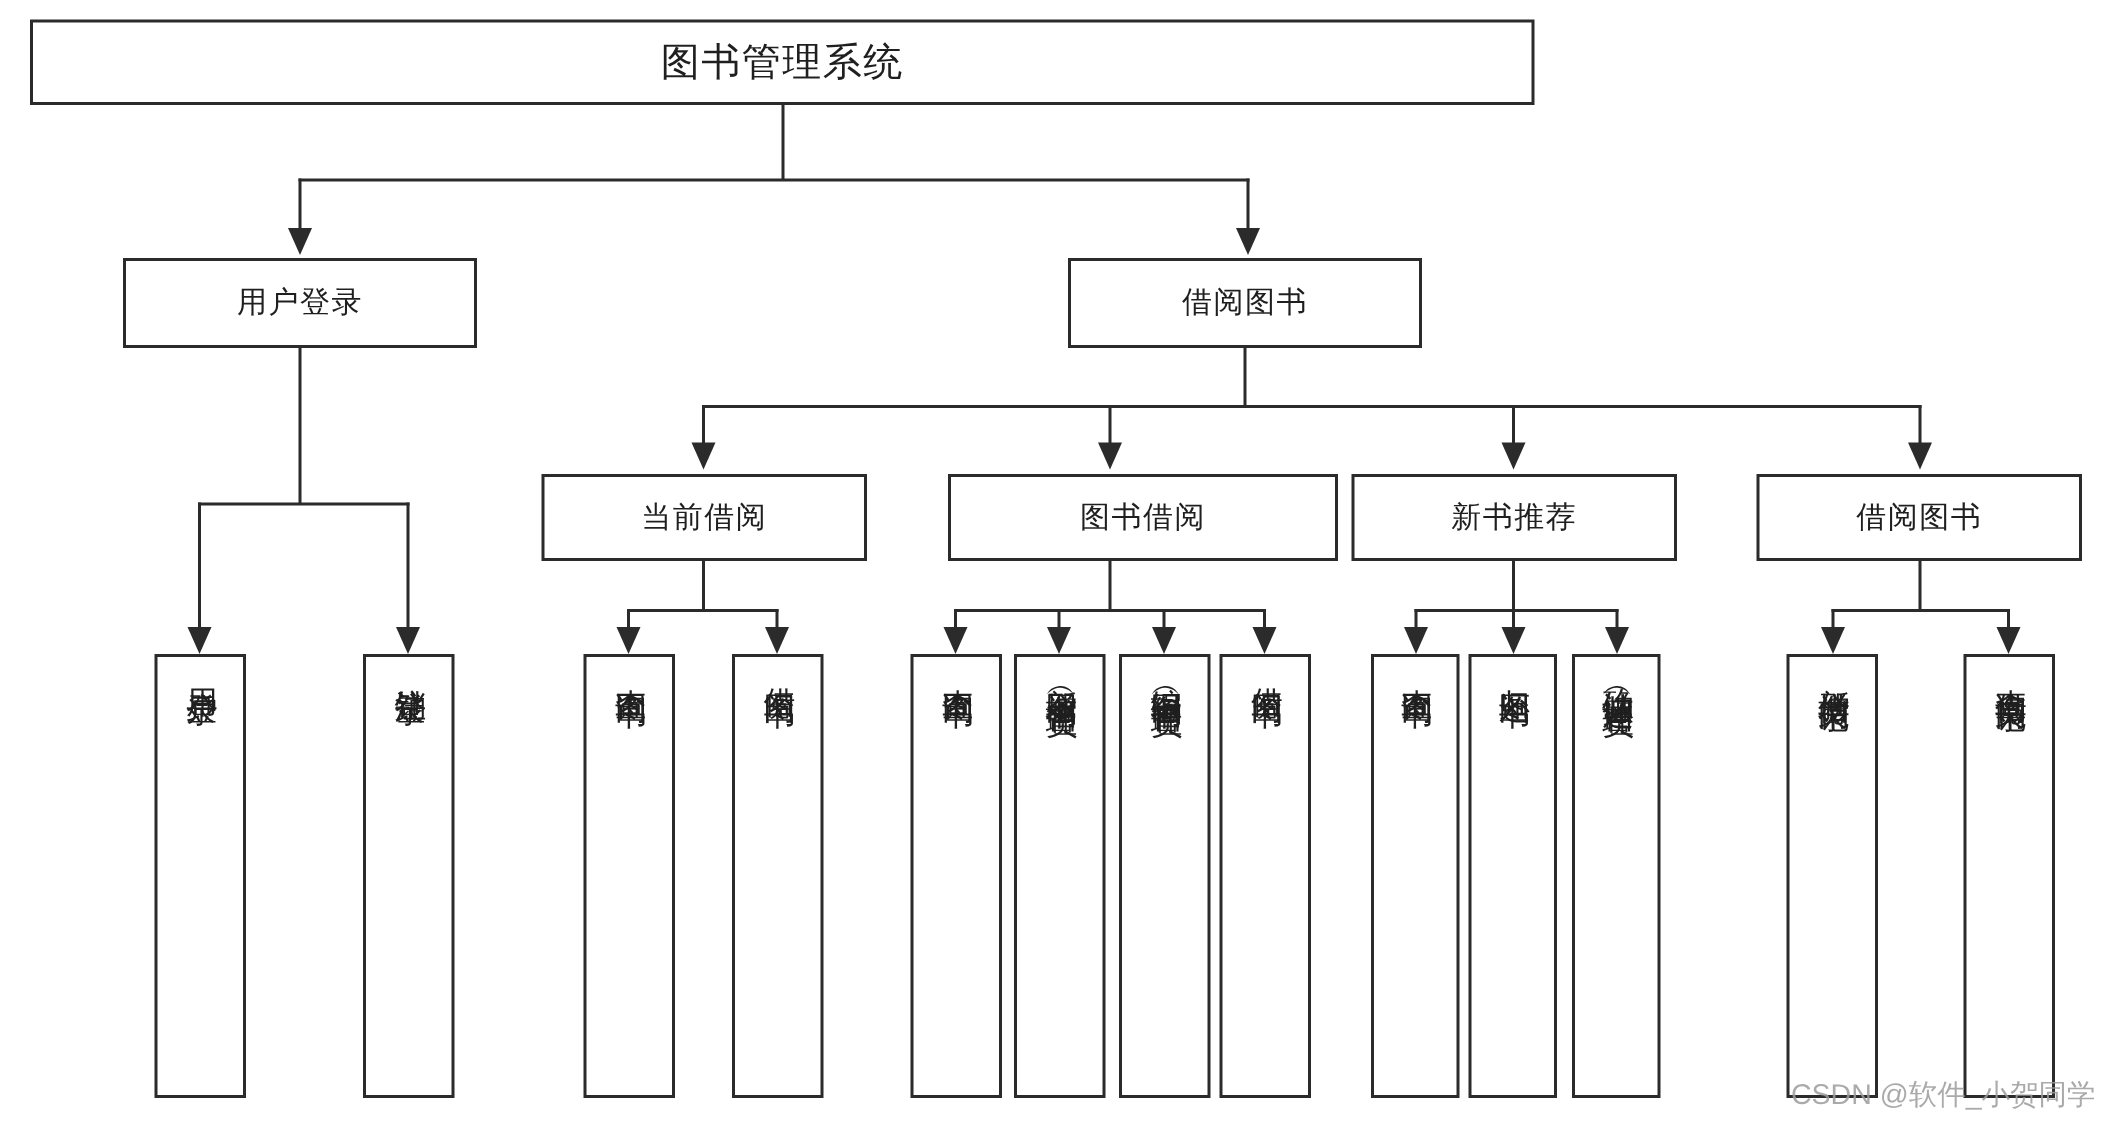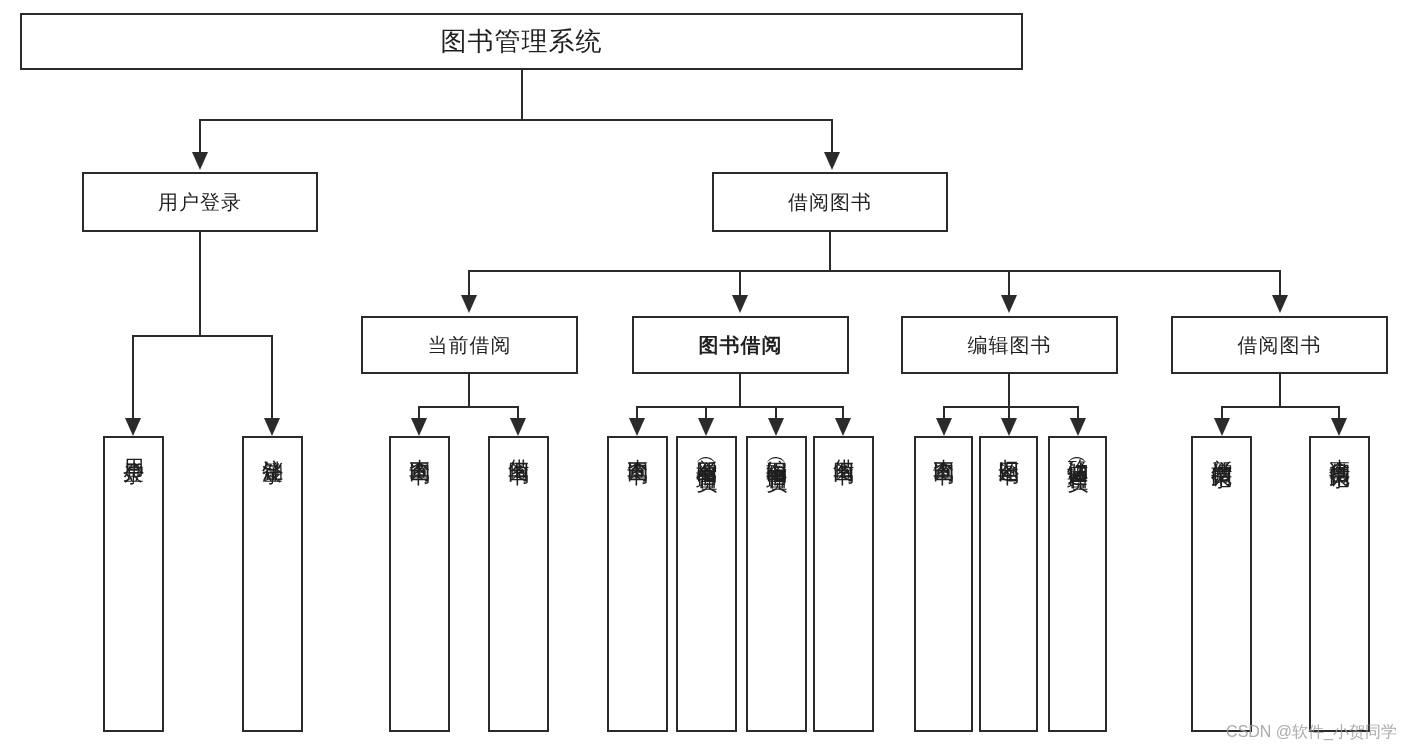--- a/index.html
+++ b/index.html
@@ -66,21 +66,21 @@
     border-left: 8px solid transparent;
     border-right: 8px solid transparent;
     border-top: 18px solid #2b2b2b;
     z-index: 2;
   }
   
   #watermark {
     position: absolute;
     right: 8px;
     bottom: 4px;
-    font-size: 16px;
+    font-size: 19px;
     color: #9c9c9c;
     opacity: .85;
     white-space: nowrap;
     z-index: 5;
     font-family: "Liberation Sans", "DejaVu Sans", sans-serif;
   }
 </style>
 </head>
 <body>
 
@@ -121,25 +121,25 @@
   <div class="ln v" style="left:739px; top:270px; width:2px; height:26px;"></div>
   <div class="arrow" style="left:732px; top:295px;"></div>
   <div class="ln v" style="left:1008px; top:270px; width:2px; height:26px;"></div>
   <div class="arrow" style="left:1001px; top:295px;"></div>
   <div class="ln v" style="left:1279px; top:270px; width:2px; height:26px;"></div>
   <div class="arrow" style="left:1272px; top:295px;"></div>
 
   <div class="box h" style="left:361px; top:316px; width:217px; height:58px;">
     <span class="label">当前借阅</span>
   </div>
-  <div class="box h" style="left:632px; top:316px; width:217px; height:58px;font-weight:bold;">
+  <div class="box h" style="left:632px; top:316px; width:260px; height:58px;">
     <span class="label">图书借阅</span>
   </div>
   <div class="box h" style="left:901px; top:316px; width:217px; height:58px;">
-    <span class="label">编辑图书</span>
+    <span class="label">新书推荐</span>
   </div>
   <div class="box h" style="left:1171px; top:316px; width:217px; height:58px;">
     <span class="label">借阅图书</span>
   </div>
 
   <div class="ln v" style="left:468px; top:374px; width:2px; height:33px;"></div>
   <div class="ln h" style="left:418px; top:406px; width:101px; height:2px;"></div>
   <div class="ln v" style="left:418px; top:406px; width:2px; height:13px;"></div>
   <div class="arrow" style="left:411px; top:418px;"></div>
   <div class="ln v" style="left:517px; top:406px; width:2px; height:13px;"></div>

